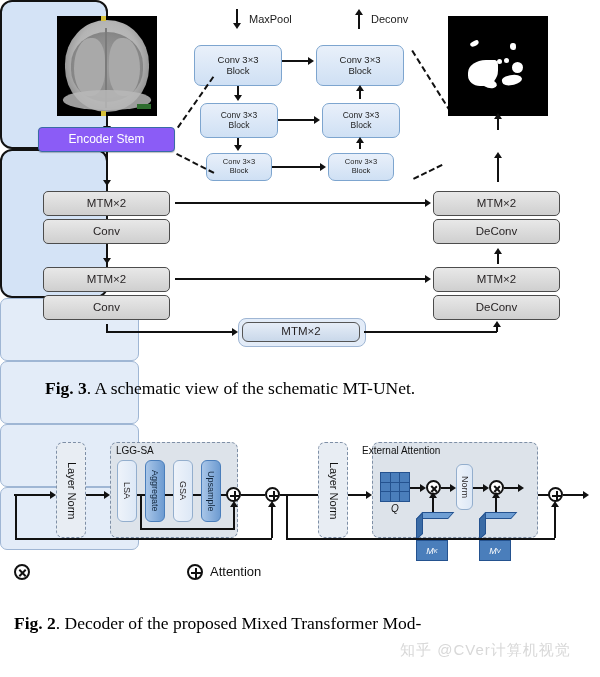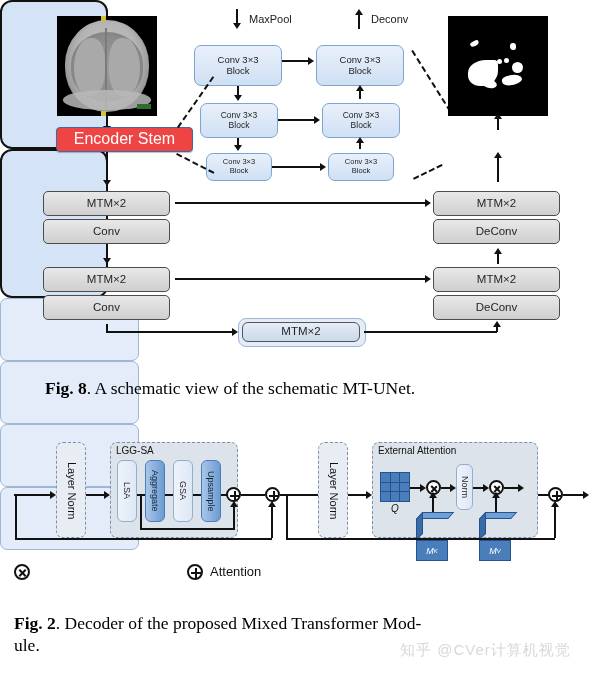--- a/index.html
+++ b/index.html
@@ -7,23 +7,23 @@
        font-family:"Liberation Sans",sans-serif;color:#231f20;}
 
   .abs{position:absolute;}
 
   
   .node{position:absolute;box-sizing:border-box;display:flex;
         align-items:center;justify-content:center;text-align:center;
         line-height:1.15;}
 
   
-  .stem{background:#ef4444;border:1px solid #3a6ba5;border-radius:4px;
-        color:#ffffff;font-size:16px;font-weight:400;
-        box-shadow:0 1px 1px rgba(0,0,0,.25);margin-left:18px;}
+  .stem{background:#8b5cf6;border:1px solid #3a6ba5;border-radius:4px;
+        color:#ffffff;font-size:12px;font-weight:400;
+        box-shadow:0 1px 1px rgba(0,0,0,.25);}
 
   
   .convblk{background:linear-gradient(180deg,#e9f0fa 0%,#cfe0f4 100%);
            border:1px solid #7da5cf;border-radius:7px;font-size:9.5px;
            color:#1d1d1d;flex-direction:column;}
 
   
   .panel{background:#d4e3f6;border:2.2px solid #121212;border-radius:12px;}
 
   
@@ -271,21 +271,21 @@
     <span>MTM×2</span>
   </div>
 
   <div class="ln hln" style="left:364px;top:331px;width:133px;"></div>
   <div class="ln vln" style="left:496px;top:324px;height:8px;"></div>
   <div class="arrow-u" style="left:492.8px;top:321px;"></div>
 
 </div>
 
 <div class="caption" style="left:45px;top:378px;width:520px;">
-  <b>Fig. 8</b><span>. A schematic view of the schematic MT-UNet.</span>
+  <b>Fig. 3</b><span>. A schematic view of the schematic MT-UNet.</span>
 </div>
 
 <div class="abs" style="left:0;top:432px;width:600px;height:120px;">
 
   <div class="ln hln" style="left:14px;top:62px;width:38px;"></div>
   <div class="arrow-r" style="left:50px;top:58.5px;"></div>
 
   <div class="dashbox ln" style="left:56px;top:10px;width:30px;height:96px;">
     <div class="vtext" style="position:absolute;left:0;top:0;width:30px;height:96px;
                 display:flex;align-items:center;justify-content:center;
@@ -343,21 +343,21 @@
   <div class="dashbox ln" style="left:318px;top:10px;width:30px;height:96px;">
     <div class="vtext" style="position:absolute;left:0;top:0;width:30px;height:96px;
                 display:flex;align-items:center;justify-content:center;
                 font-size:11px;color:#111;">Layer Norm</div>
   </div>
 
   <div class="ln hln" style="left:348px;top:62px;width:20px;"></div>
   <div class="arrow-r" style="left:366px;top:58.5px;"></div>
 
   <div class="dashbox" style="left:372px;top:10px;width:166px;height:96px;"></div>
-  <div class="abs" style="left:378px;top:13px;font-size:10px;color:#111;">External Attention</div>
+  <div class="abs" style="left:362px;top:13px;font-size:10px;color:#111;">External Attention</div>
 
   <div class="qgrid" style="left:380px;top:40px;width:30px;height:30px;">
     <i></i>
       <i></i>
       <i></i>
       <i></i>
       <i></i>
       <i></i>
       <i></i>
       <i></i>
@@ -440,16 +440,15 @@
 
   <div class="op" style="left:173px;top:2px;width:16px;height:16px;">
     <div class="b1" style="left:2.4px;top:6px;width:9.2px;height:2px;"></div>
     <div class="b2" style="left:6px;top:2.4px;width:2px;height:9.2px;"></div>
   </div>
   <span class="abs" style="left:196px;top:2px;">Attention</span>
 </div>
 
 <div class="caption" style="left:14px;top:613px;width:575px;">
   <b>Fig. 2</b><span>. Decoder of the proposed Mixed Transformer Mod-</span>
-  <div>ule.</div>
 </div>
 
 <div class="watermark" style="left:400px;top:641px;">知乎 @CVer计算机视觉</div>
 
 </body></html>

